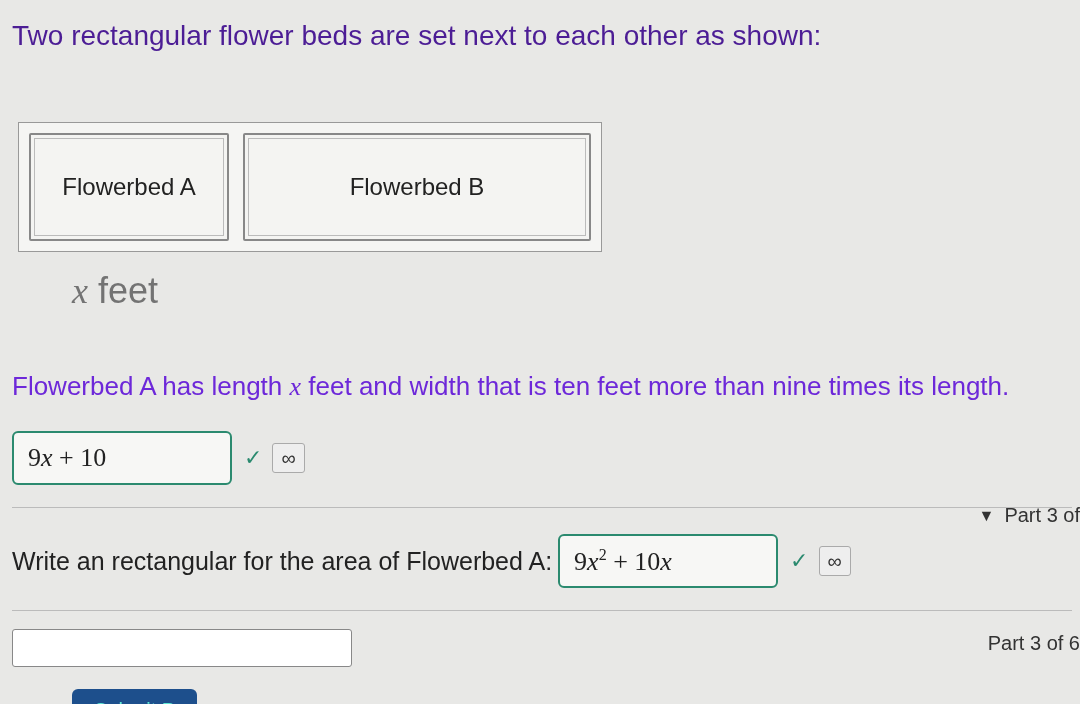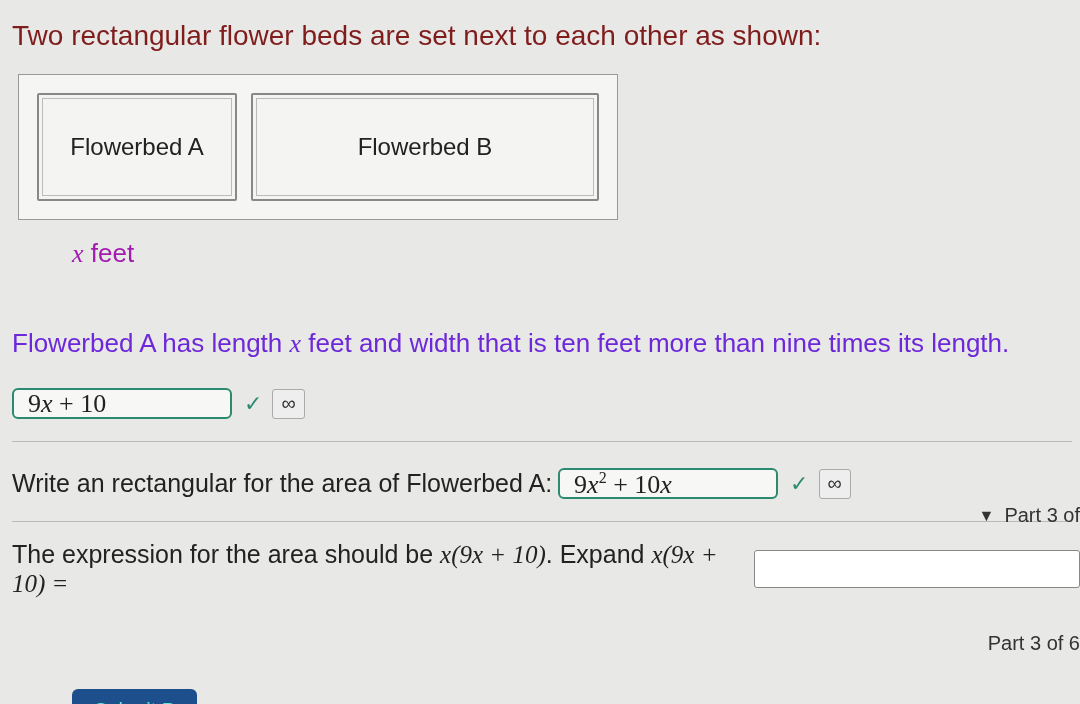--- a/index.html
+++ b/index.html
@@ -6,52 +6,53 @@
   html, body { width: 1080px; height: 704px; overflow: hidden; }
   body {
     font-family: "Helvetica Neue", Arial, sans-serif;
     background: #e8e8e6;
     color: #222;
     padding: 20px 0 0 12px;
     position: relative;
   }
   .prompt-text {
     font-size: 28px;
-    color: #7f1d1d;
+    color: #4c1d95;
     margin-bottom: 22px;
   }
   .diagram {
     border: 1px solid #999;
     display: inline-block;
-    padding: 18px;
+    padding: 10px;
     background: #f5f5f3;
     margin-left: 6px;
+    margin-top: 48px;
   }
   .beds-row { display: flex; gap: 14px; align-items: stretch; }
   .bed {
     border: 2px solid #888;
     background: #f4f4f2;
     height: 108px;
     display: flex;
     align-items: center;
     justify-content: center;
     font-size: 24px;
     color: #222;
     border-radius: 2px;
     box-shadow: inset 0 0 0 3px #f4f4f2, inset 0 0 0 4px #bbb;
   }
   .bed-a { width: 200px; }
   .bed-b { width: 348px; }
   .x-feet {
     margin-top: 18px;
     margin-left: 60px;
-    font-size: 26px;
+    font-size: 36px;
     font-style: italic;
     font-family: "Times New Roman", serif;
-    color: #a21caf;
+    color: #737373;
   }
   .x-feet .it { font-style: italic; }
   .x-feet .nm { font-style: normal; font-family: Arial, sans-serif; }
   .section {
     margin-top: 56px;
   }
   .section p.lead {
     font-size: 26px;
     color: #6d28d9;
     line-height: 1.4;
@@ -66,21 +67,21 @@
   }
   .q-row .label {
     font-size: 25px;
     color: #222;
   }
   .answer-box {
     border: 2px solid #2b8a6f;
     border-radius: 6px;
     padding: 6px 14px;
     min-width: 220px;
-    height: 31px;
+    height: 54px;
     display: flex;
     align-items: center;
     font-family: "Times New Roman", serif;
     font-size: 26px;
     font-style: italic;
     background: #f7f7f5;
   }
   .answer-box sup { font-size: 16px; font-style: normal; vertical-align: super; }
   .answer-box .num { font-style: normal; }
   .check {
@@ -179,23 +180,20 @@
     <span class="answer-box">
       <span><span class="num">9</span><span>x</span><sup class="num">2</sup><span class="num"> + 10</span><span>x</span></span>
     </span>
     <span class="check">✓</span>
     <span class="infinity-box">∞</span>
   </div>
 
   <hr class="hr">
 
   <div class="q-row" style="margin-top:14px;">
-    <span class="label">
-      <span>The expression for the area should be </span><span class="mathvar">x(9x + 10)</span><span>. Expand </span><span class="mathvar">x(9x + 10) =</span>
-    </span>
     <input class="empty-input" style="">
   </div>
 </div>
 
 <div class="part-indicator part2">
   <span class="tri">▼</span>
   <span>Part 3 of</span>
 </div>
 
 <div class="part-indicator part3">

